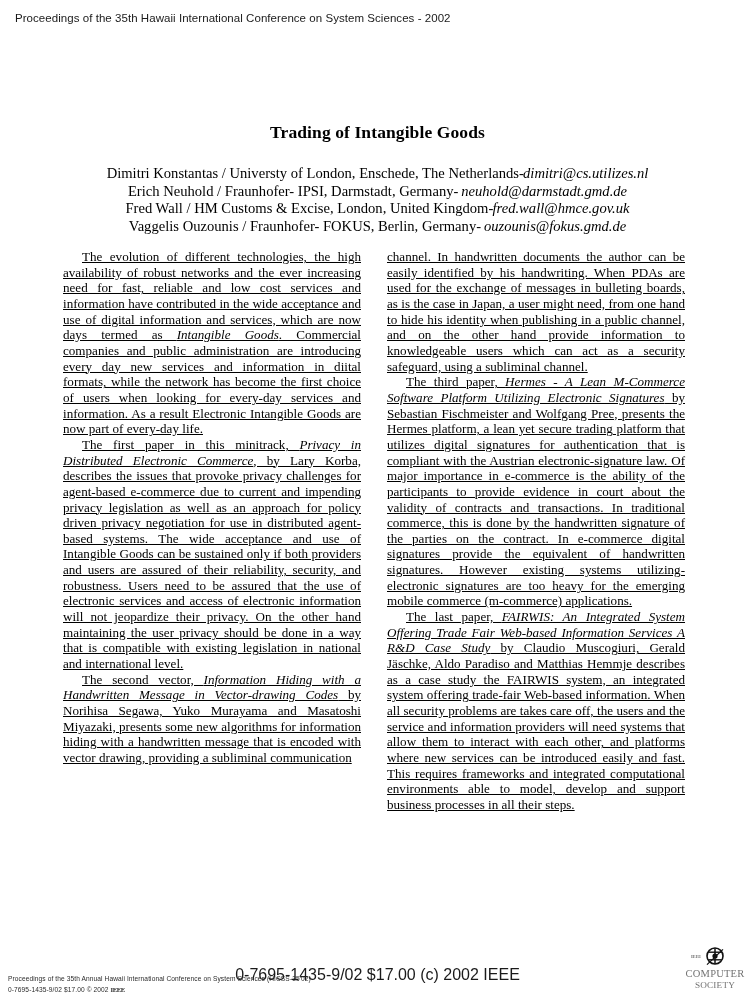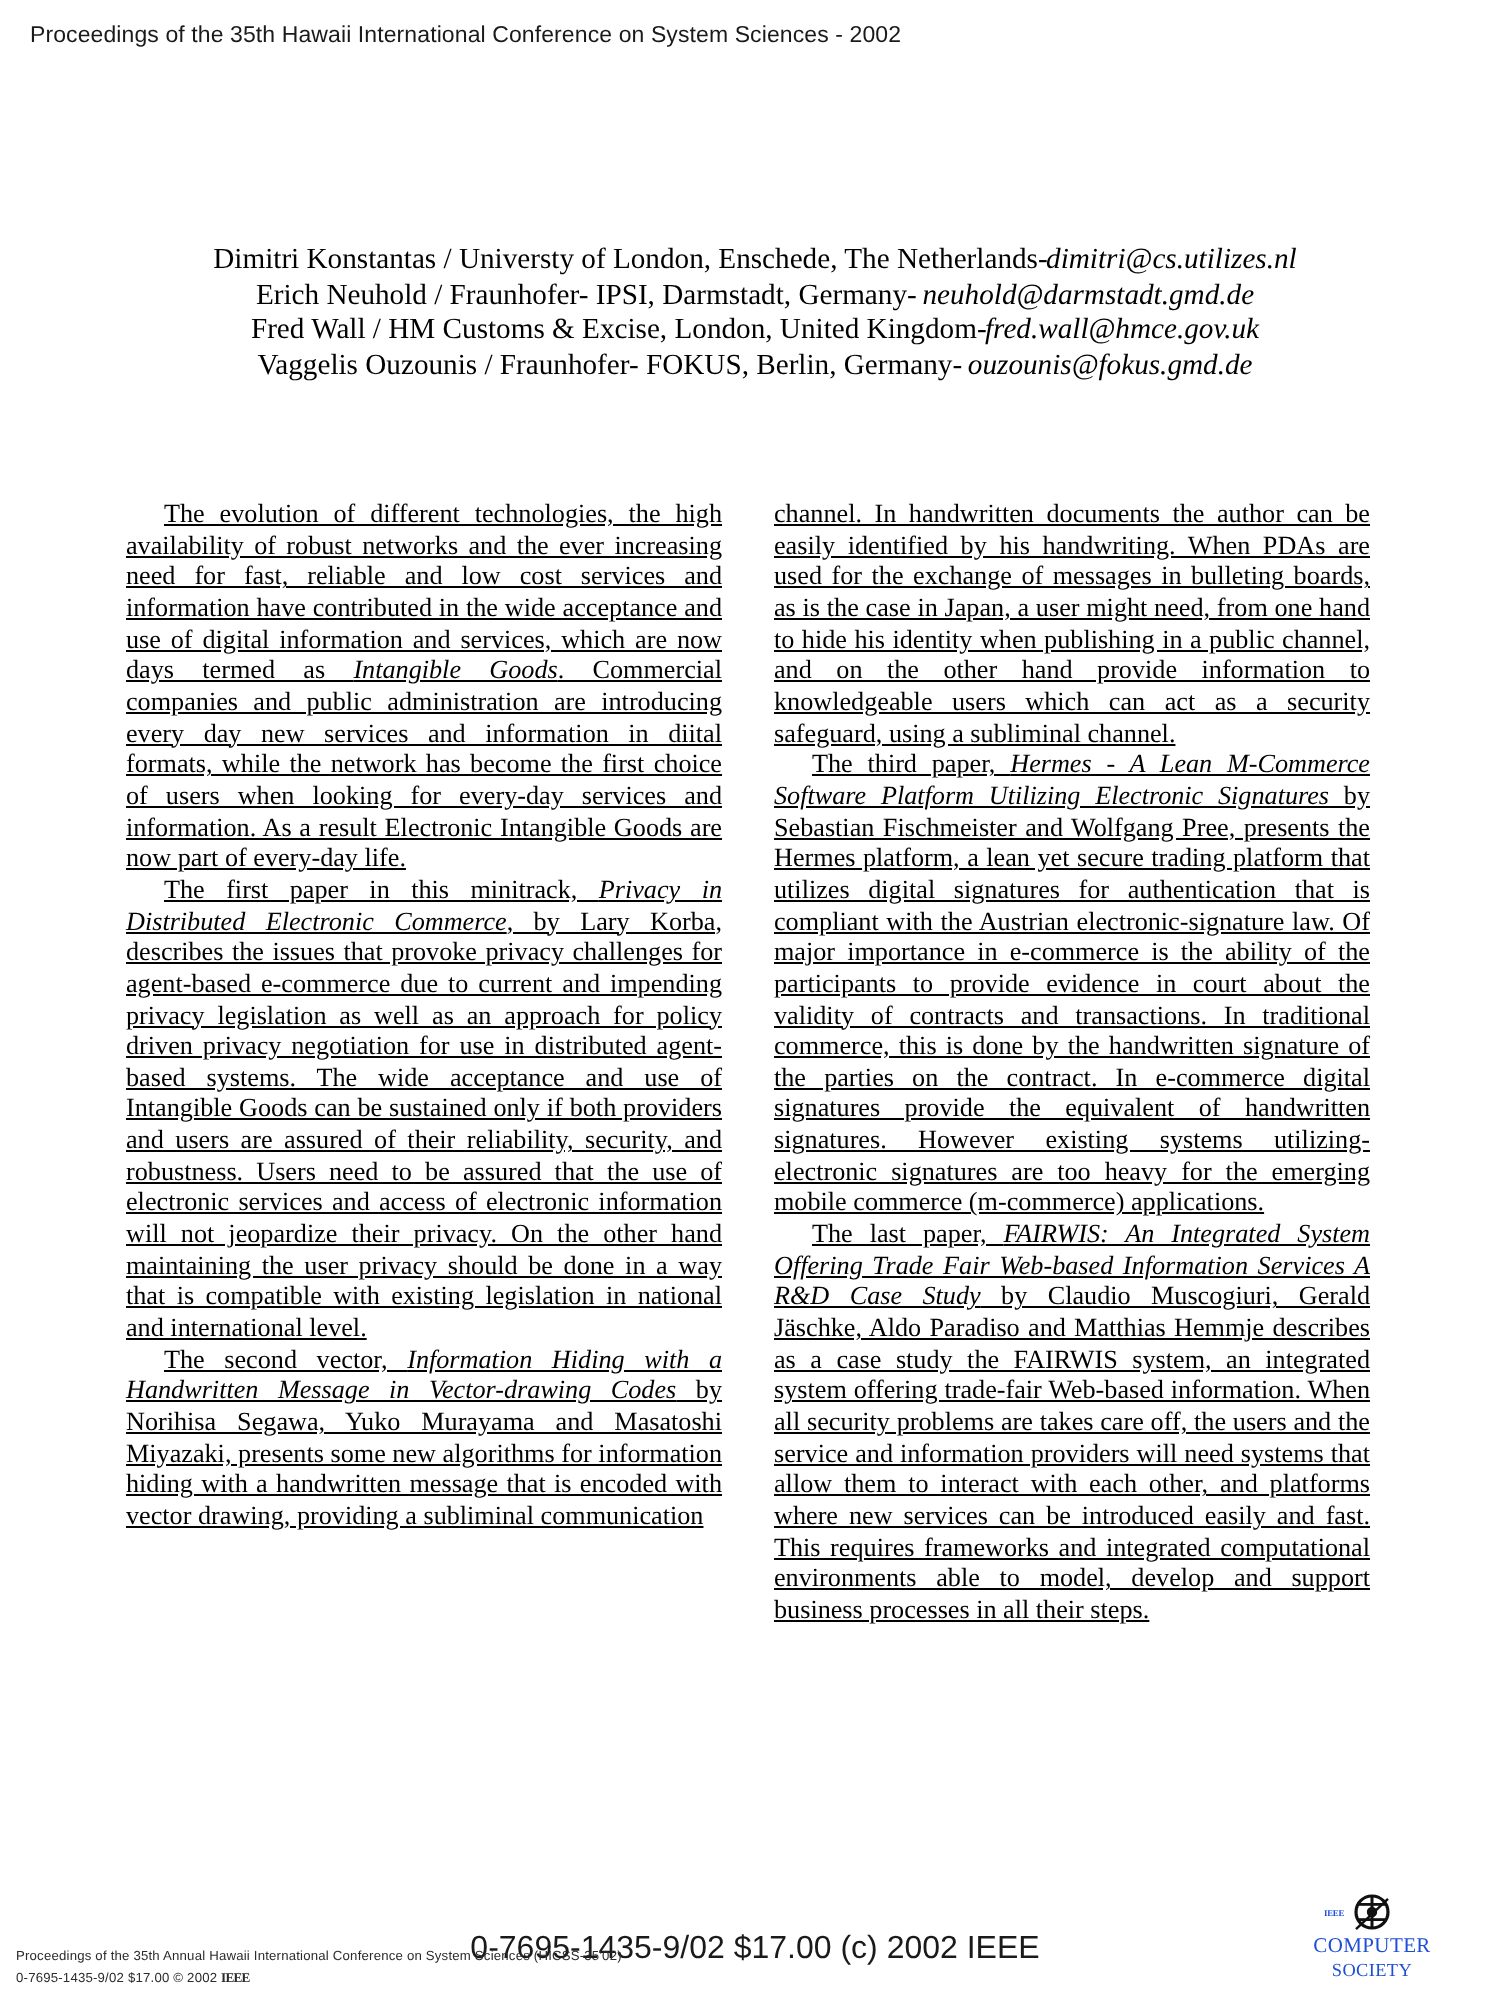--- a/index.html
+++ b/index.html
@@ -114,24 +114,24 @@
   .footer-scan-2 .ieee-mark {
     font-weight: bold;
     letter-spacing: -0.4px;
     font-family: "Liberation Serif", serif;
   }
 
   
   .cs-logo {
     position: absolute;
     top: 946px;
-    left: 654px;
+    left: 683px;
     width: 64px;
     text-align: center;
-    color: #1d4ed8;
+    color: #737373;
   }
   .cs-logo .emblem {
     height: 22px;
     margin: 0 0 1px 0;
     display: flex;
     align-items: center;
     justify-content: center;
   }
   .cs-logo .cs-name {
     font-family: "Liberation Serif", serif;
@@ -153,20 +153,21 @@
     font-weight: bold;
     letter-spacing: -0.1px;
   }
 </style>
 </head>
 <body>
 
 <div class="running-head">Proceedings of the 35th Hawaii International Conference on System Sciences - 2002</div>
 
 <div class="title-block">
+  <div class="paper-title">Trading of Intangible Goods</div>
 
   <div class="author-line">
     <span>Dimitri Konstantas / Universty of London, Enschede, The Netherlands</span><span class="sep">-</span><span class="email">dimitri@cs.utilizes.nl</span>
   </div>
   <div class="author-line">
     <span>Erich Neuhold / Fraunhofer- IPSI, Darmstadt, Germany</span><span class="sep">-</span> <span class="email">neuhold@darmstadt.gmd.de</span>
   </div>
   <div class="author-line">
     <span>Fred Wall / HM Customs &amp; Excise, London, United Kingdom</span><span class="sep">-</span><span class="email">fred.wall@hmce.gov.uk</span>
   </div>

